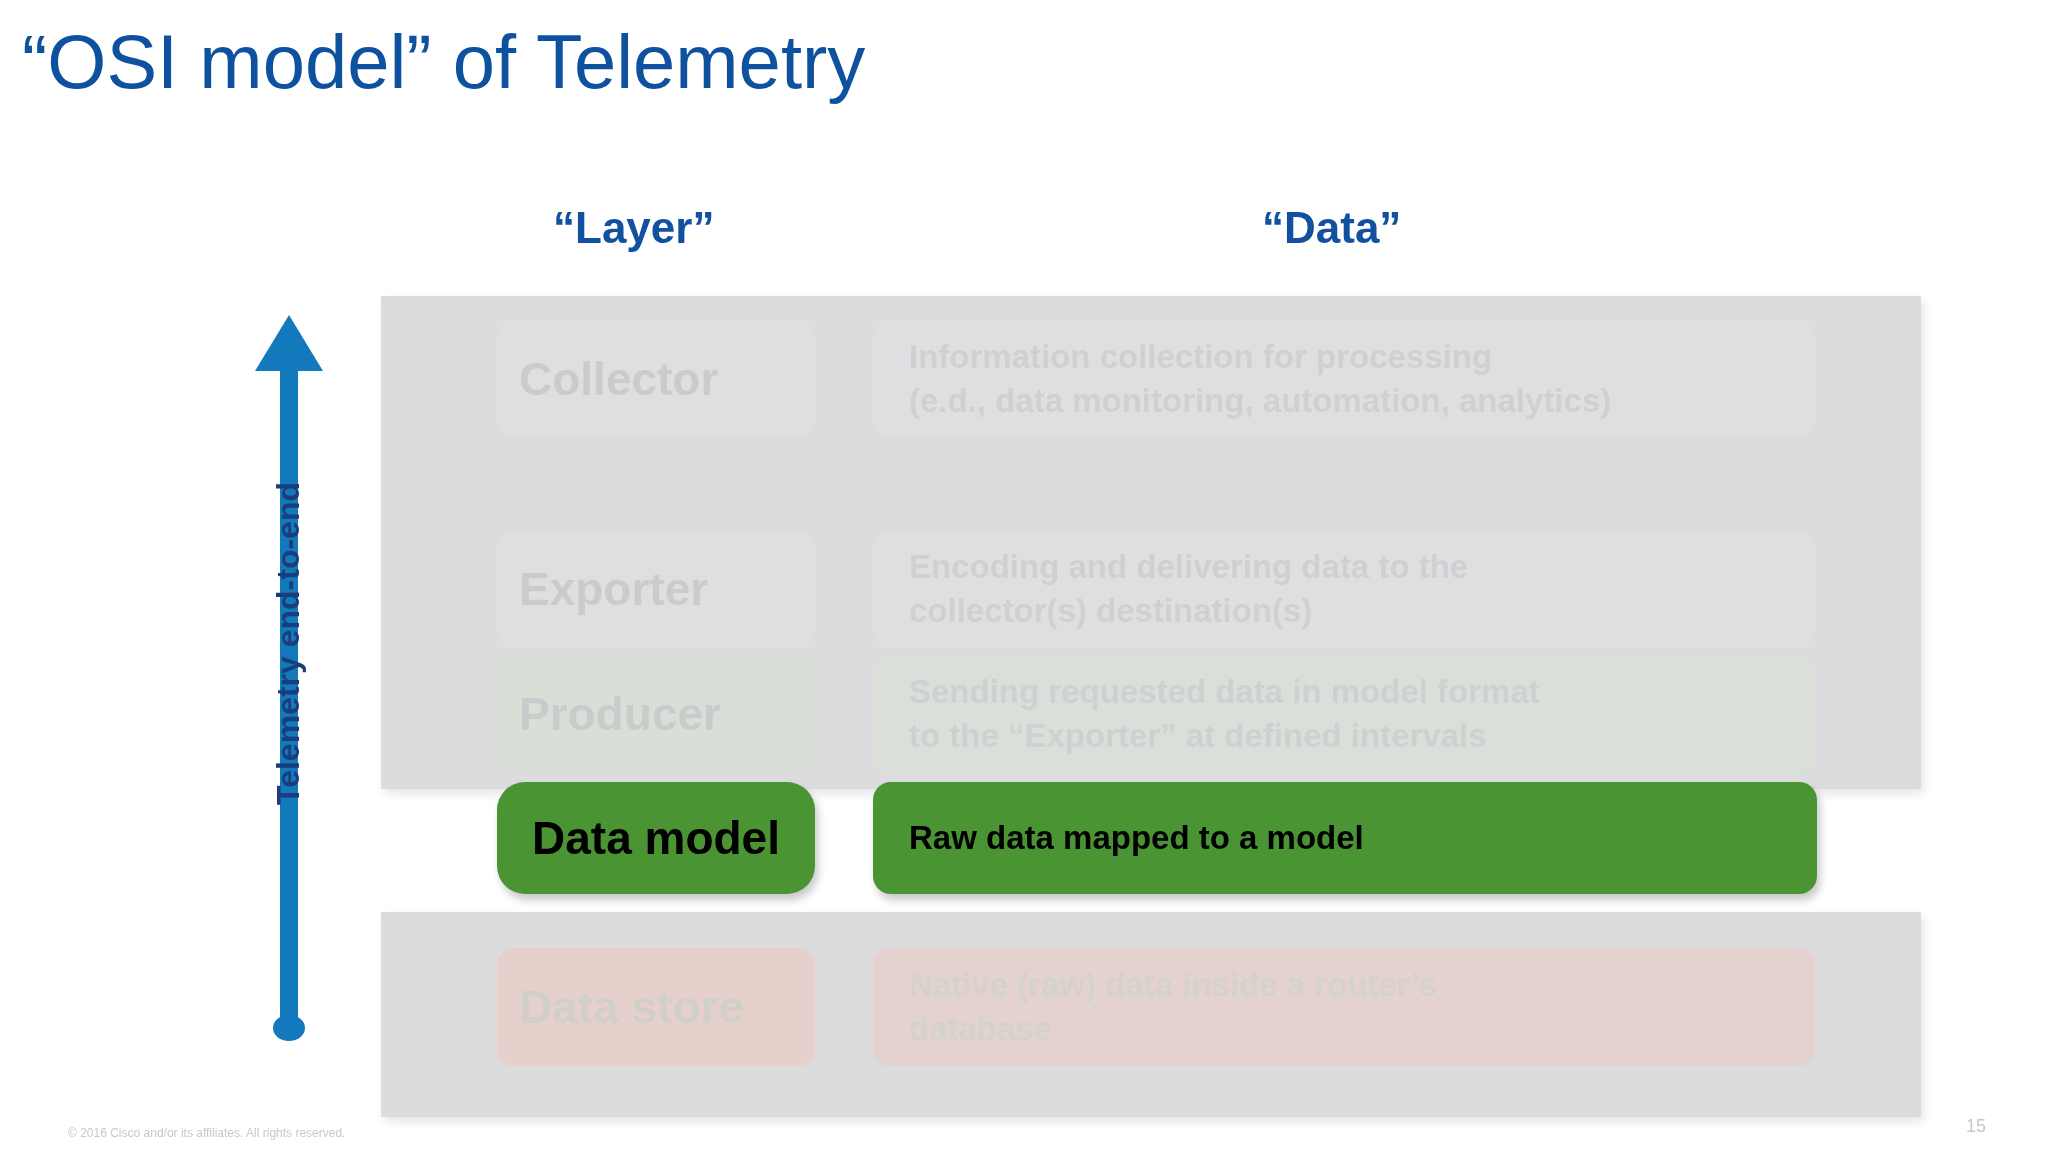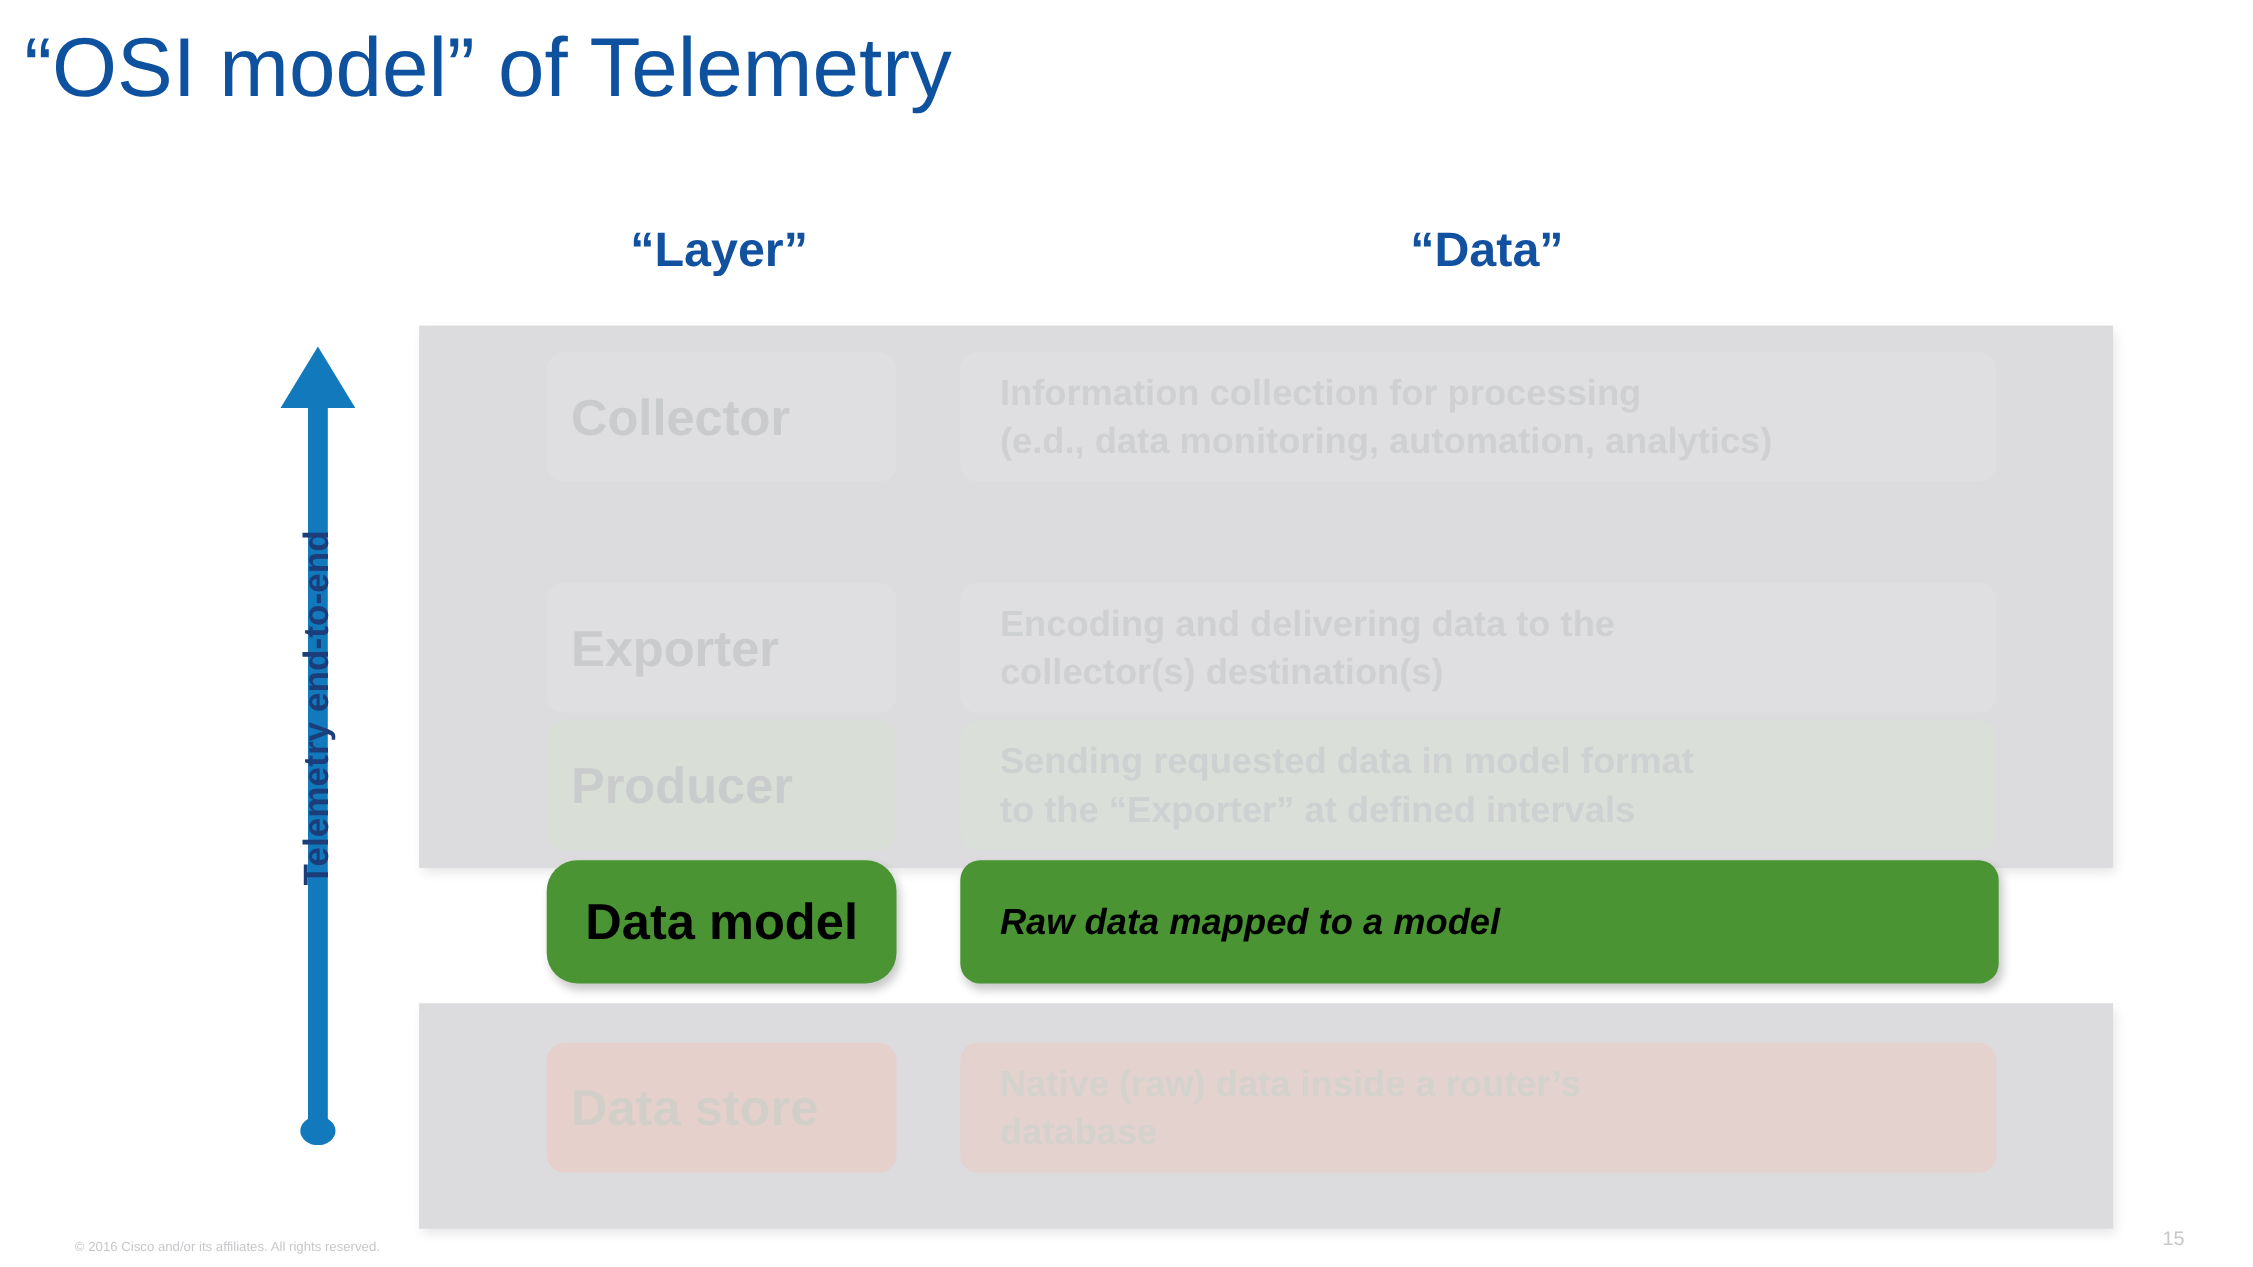--- a/index.html
+++ b/index.html
@@ -29,21 +29,20 @@
     white-space: nowrap;
   }
 
   
   .col-header {
     position: absolute;
     font-size: 44px;
     font-weight: bold;
     color: #12519f;
     white-space: nowrap;
-    margin-left: 20px;
   }
   #header-layer { left: 553px; top: 203px; }
   #header-data  { left: 1262px; top: 203px; }
 
   
   #arrow-group {
     position: absolute;
     left: 228px;
     top: 315px;
     width: 120px;
@@ -176,21 +175,20 @@
     justify-content: center;
     padding-left: 0;
   }
   #row-datamodel .data-box {
     background: #4a9434;
     color: #000000;
     box-shadow: 3px 6px 9px rgba(0,0,0,0.22);
     height: 112px;
     border-radius: 18px;
     width: 944px;
-    font-style: italic;
   }
 
   
   #row-collector { top: 320px; }
   #row-exporter  { top: 530px; }
   #row-producer  { top: 655px; }
   #row-datastore { top: 948px; }
 
   
   #footer-copyright {

